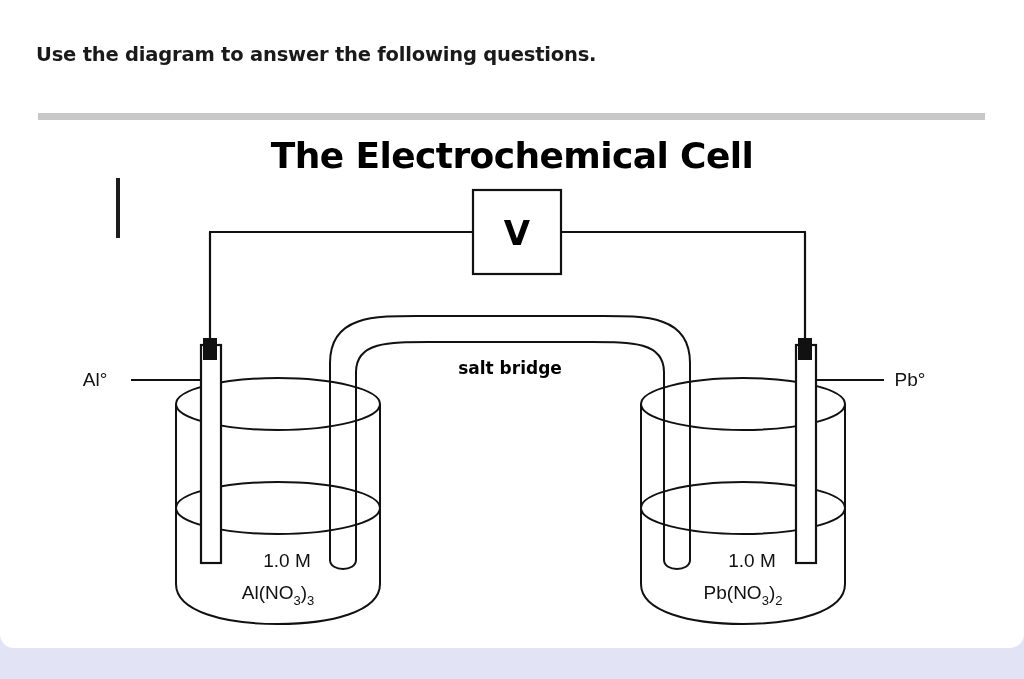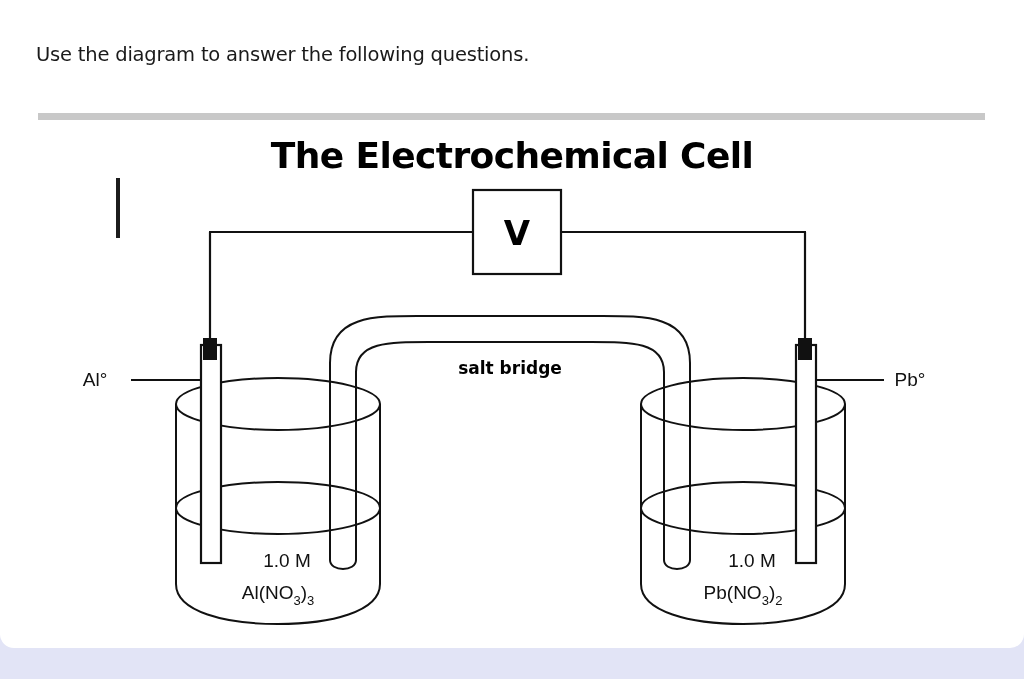--- a/index.html
+++ b/index.html
@@ -22,21 +22,21 @@
     background: #ffffff;
     border-bottom-left-radius: 14px;
     border-bottom-right-radius: 14px;
   }
   .prompt-text {
     position: absolute;
     left: 36px;
     top: 43px;
     font-family: "DejaVu Sans", sans-serif;
     font-size: 19.5px;
-    font-weight: 400;
+    font-weight: 700;
     letter-spacing: -0.2px;
     color: #1a1a1a;
     white-space: nowrap;
   }
   .divider-bar {
     position: absolute;
     left: 38px;
     top: 113px;
     width: 947px;
     height: 7px;

